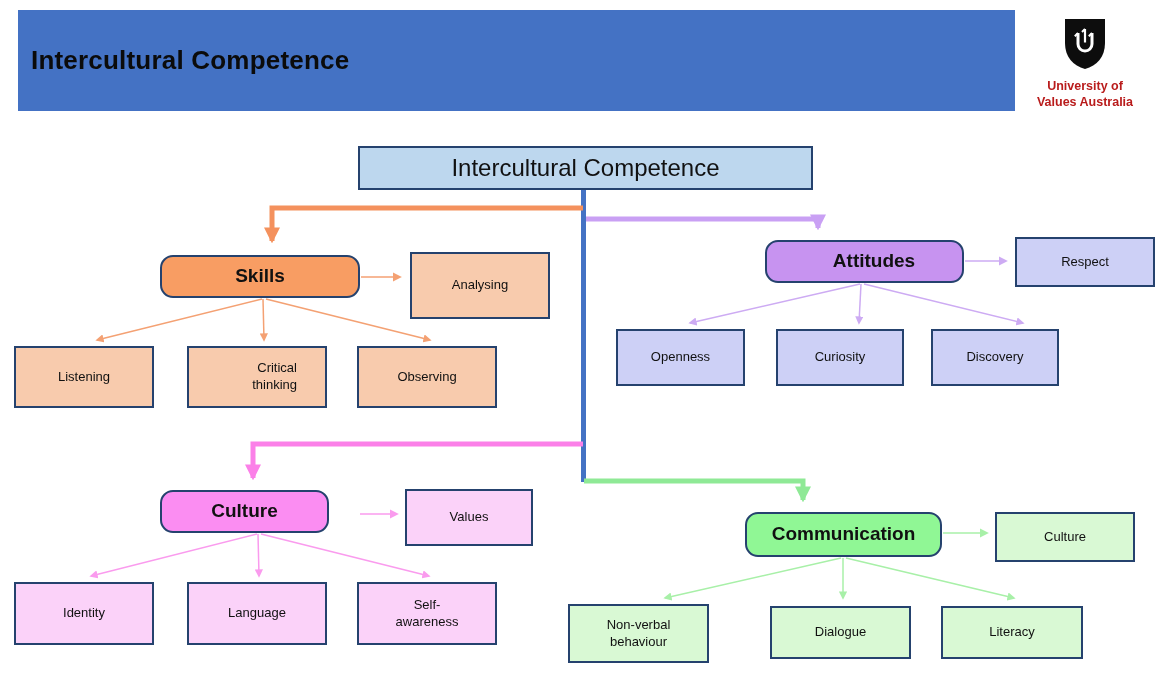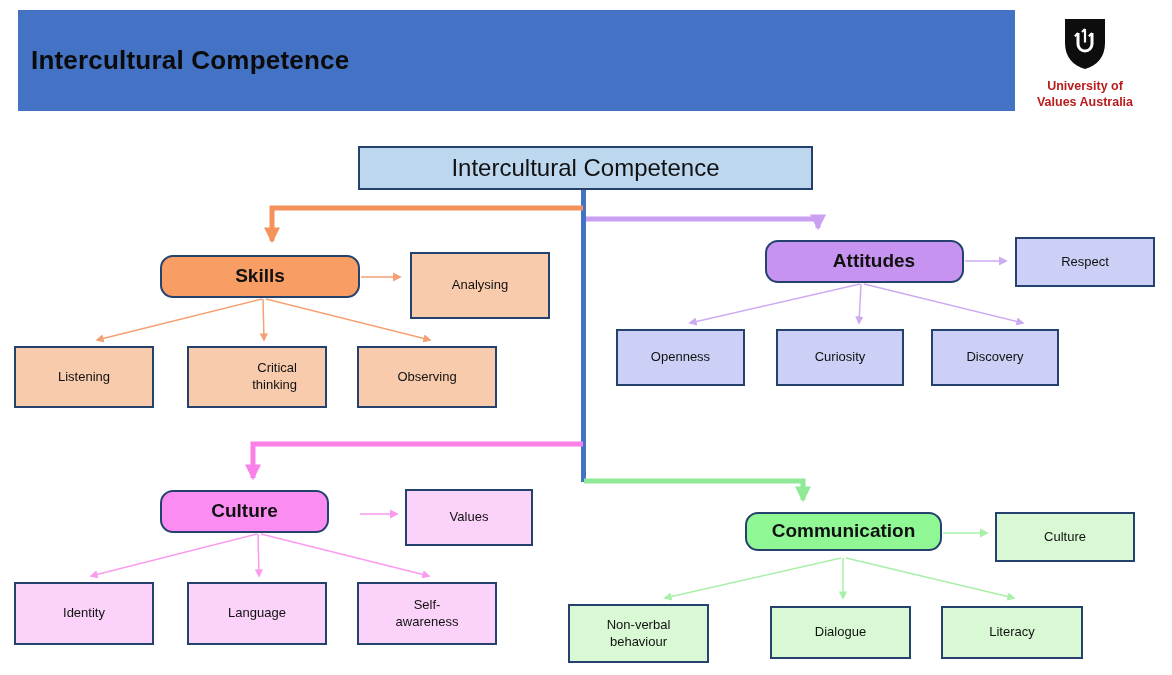--- a/index.html
+++ b/index.html
@@ -48,21 +48,21 @@
   .n-attitudes     { left:765px; top:240px;  width:199px; height:43px;padding-left:19px; }
   .n-respect       { left:1015px;top:237px;  width:140px; height:50px; }
   .n-openness      { left:616px; top:329px;  width:129px; height:57px; }
   .n-curiosity     { left:776px; top:329px;  width:128px; height:57px; }
   .n-discovery     { left:931px; top:329px;  width:128px; height:57px; }
   .n-culture       { left:160px; top:490px;  width:169px; height:43px; }
   .n-values        { left:405px; top:489px;  width:128px; height:57px; }
   .n-identity      { left:14px;  top:582px;  width:140px; height:63px; }
   .n-beliefs       { left:187px; top:582px;  width:140px; height:63px; }
   .n-selfawareness { left:357px; top:582px;  width:140px; height:63px; padding:0 36px; }
-  .n-communication { left:745px; top:512px;  width:197px; height:39px; }
+  .n-communication { left:745px; top:512px;  width:197px; height:45px; }
   .n-language      { left:995px; top:512px;  width:140px; height:50px; }
   .n-nonverbal     { left:568px; top:604px;  width:141px; height:59px; padding:0 18px; }
   .n-dialogue      { left:770px; top:606px;  width:141px; height:53px; }
   .n-literacy      { left:941px; top:606px;  width:142px; height:53px; }
 </style>
 </head>
 <body>
 
 <div id="slide">
 

